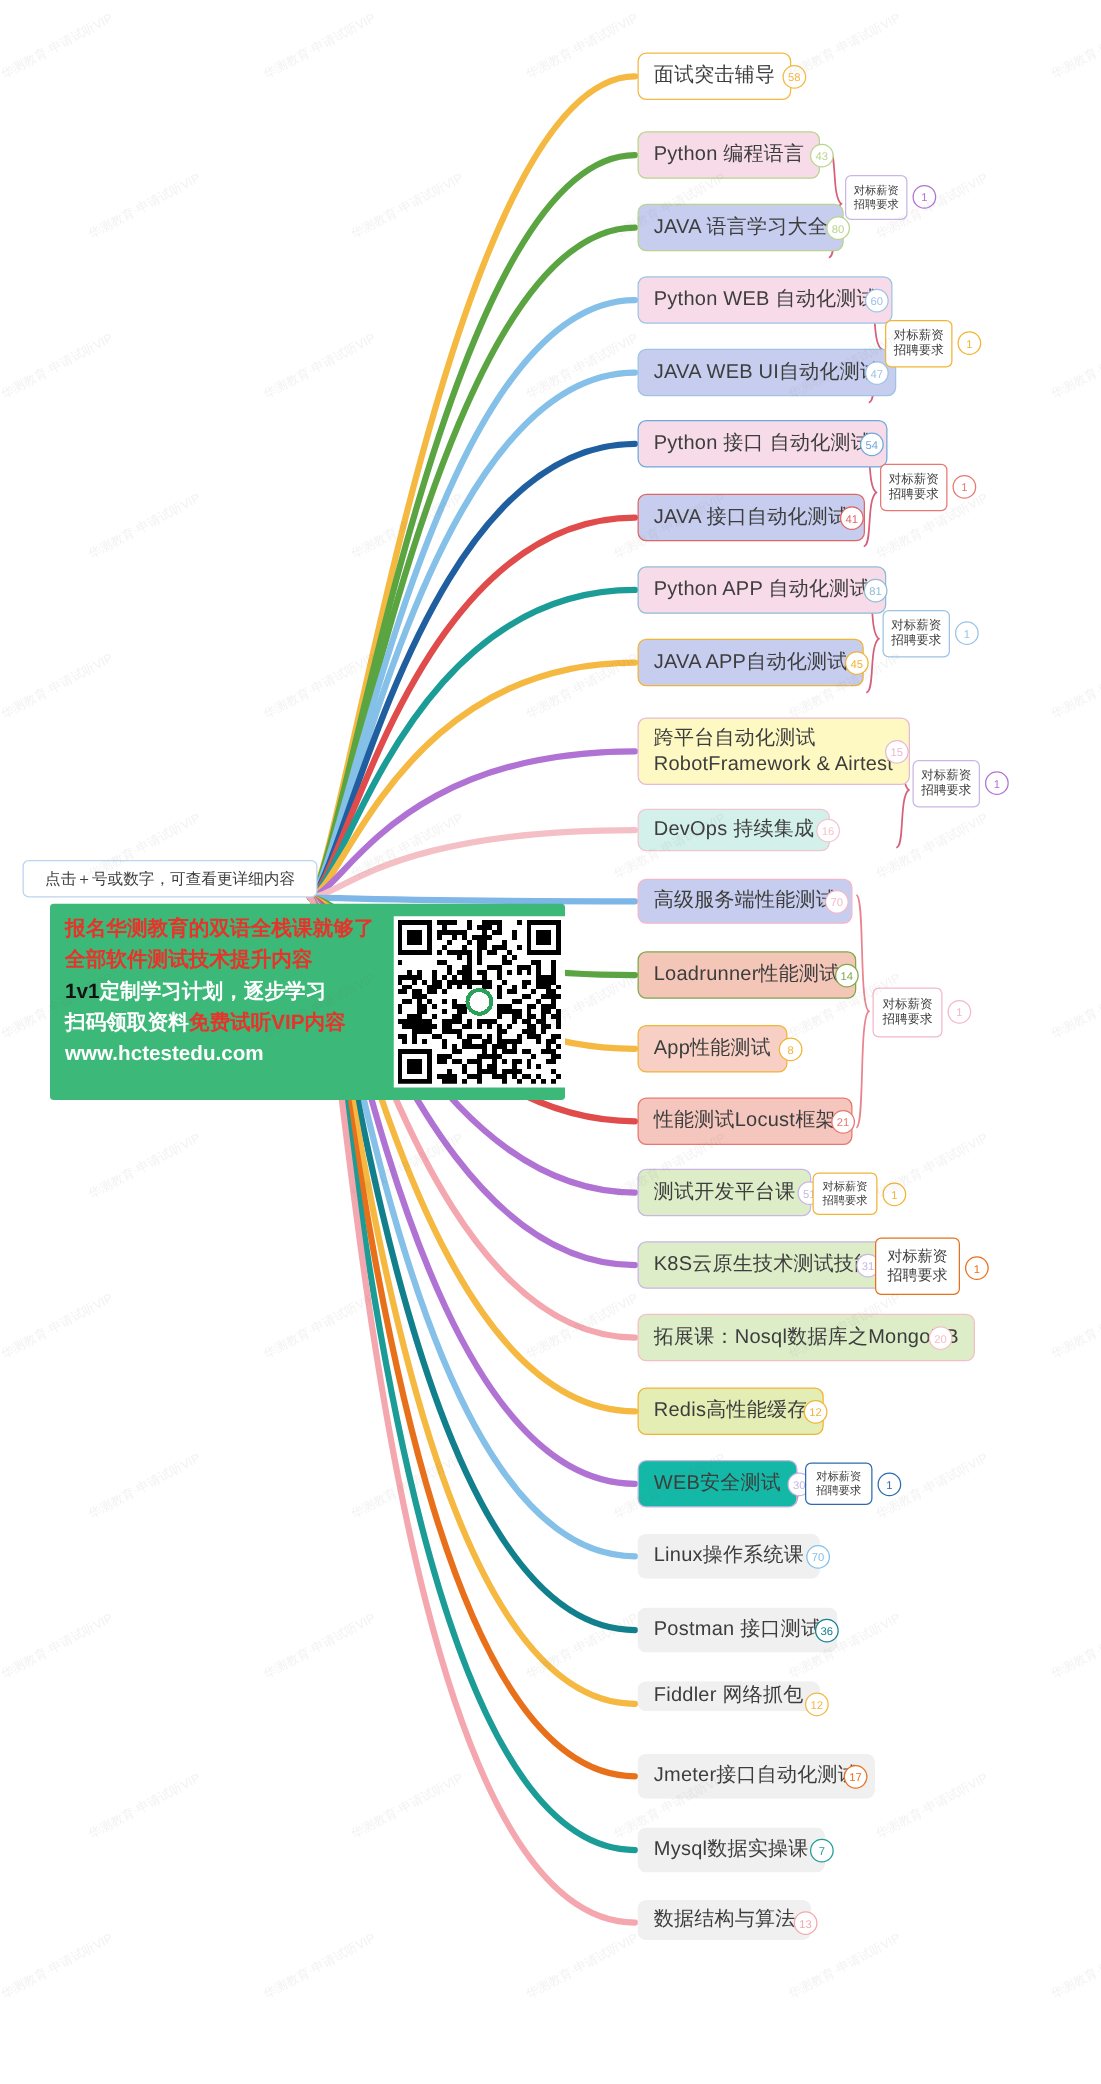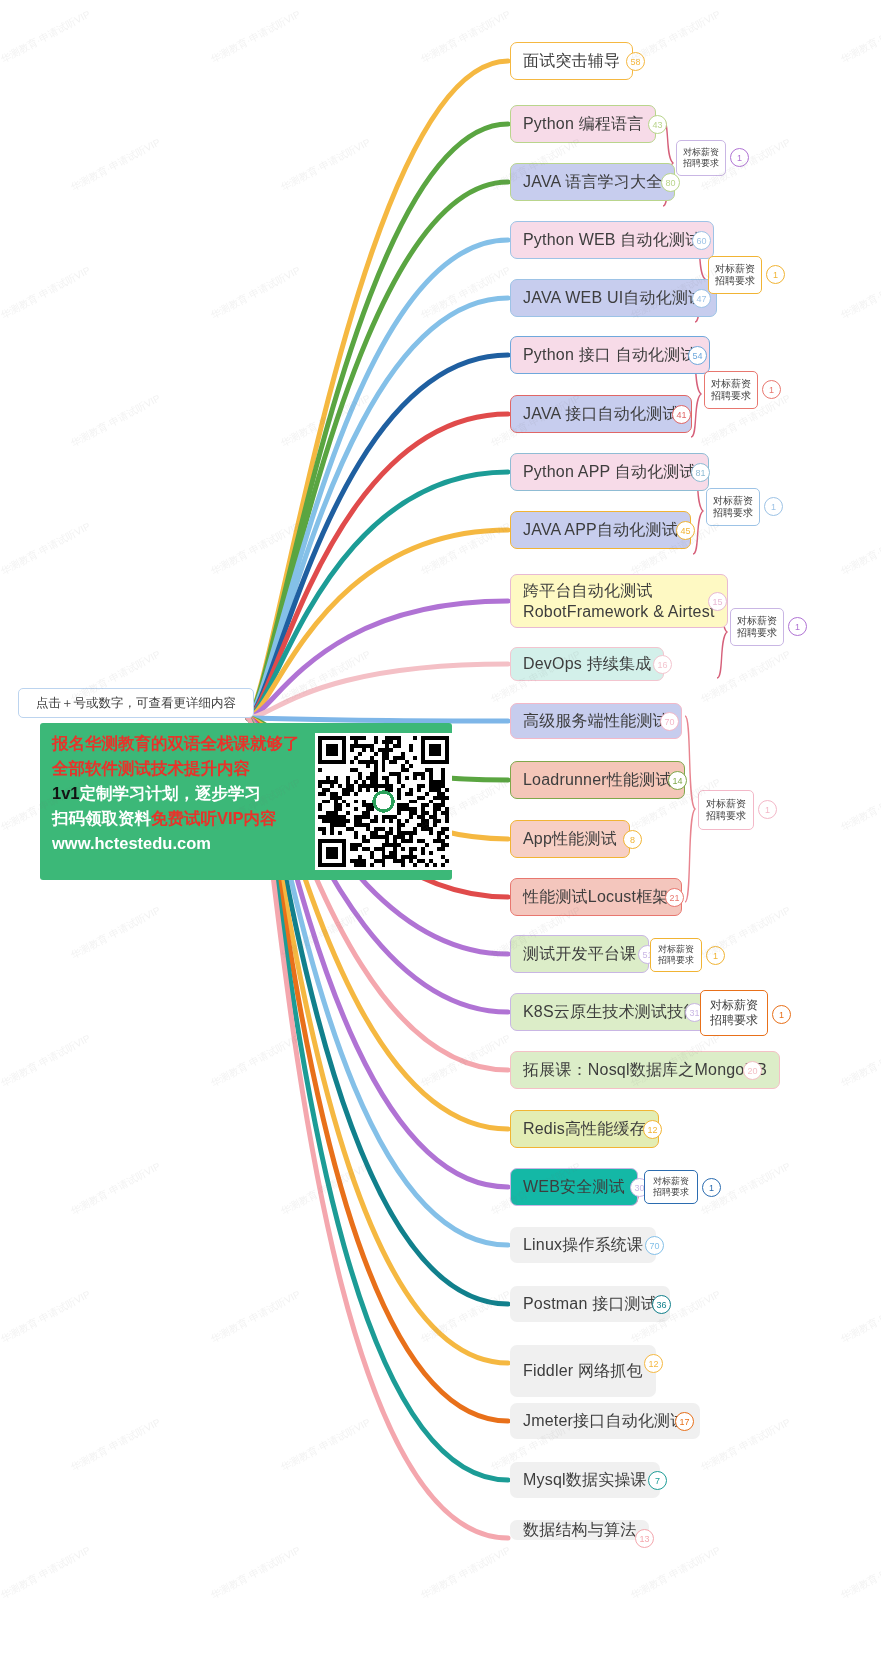--- a/index.html
+++ b/index.html
@@ -250,33 +250,33 @@
         <span>30</span>
       </div>
       <div class="node plain" style="left: 510px; top: 1227px; min-width: 125px; height: 36px; color: rgb(61, 61, 61);"><span>Linux操作系统课</span></div>
       <div class="badge" style="color: rgb(132, 192, 232); left: 645px; top: 1236px;">
         <span>70</span>
       </div>
       <div class="node plain" style="left: 510px; top: 1286px; min-width: 132px; height: 36px; color: rgb(61, 61, 61);"><span>Postman 接口测试</span></div>
       <div class="badge" style="color: rgb(17, 128, 140); left: 652px; top: 1295px;">
         <span>36</span>
       </div>
-      <div class="node plain" style="left: 510px; top: 1345px; min-width: 124px; height: 52px; color: rgb(61, 61, 61);"><span>Fiddler 网络抓包</span></div>
+      <div class="node plain" style="left: 510px; top: 1345px; min-width: 124px; height: 24px; color: rgb(61, 61, 61);"><span>Fiddler 网络抓包</span></div>
       <div class="badge" style="color: rgb(245, 184, 65); left: 644px; top: 1354px;">
         <span>12</span>
       </div>
       <div class="node plain" style="left: 510px; top: 1403px; min-width: 155px; height: 36px; color: rgb(61, 61, 61);"><span>Jmeter接口自动化测试</span></div>
       <div class="badge" style="color: rgb(232, 112, 26); left: 675px; top: 1412px;">
         <span>17</span>
       </div>
       <div class="node plain" style="left: 510px; top: 1462px; min-width: 128px; height: 36px; color: rgb(61, 61, 61);"><span>Mysql数据实操课</span></div>
       <div class="badge" style="color: rgb(28, 156, 150); left: 648px; top: 1471px;">
         <span>7</span>
       </div>
-      <div class="node plain" style="left: 510px; top: 1520px; min-width: 115px; height: 20px; color: rgb(61, 61, 61);"><span>数据结构与算法</span></div>
+      <div class="node plain" style="left: 510px; top: 1520px; min-width: 115px; height: 32px; color: rgb(61, 61, 61);"><span>数据结构与算法</span></div>
       <div class="badge" style="color: rgb(244, 167, 174); left: 635px; top: 1529px;">
         <span>13</span>
       </div>
     </div>
   <div id="callouts">
       <div class="callout" style="left: 676px; top: 140px; width: 50px; height: 36px; border: 1px solid rgb(201, 182, 228); font-size: 9px;"><span>对标薪资
 招聘要求</span></div>
       <div class="badge" style="color: rgb(176, 115, 212); left: 730px; top: 148px;">
         <span>1</span>
       </div>

